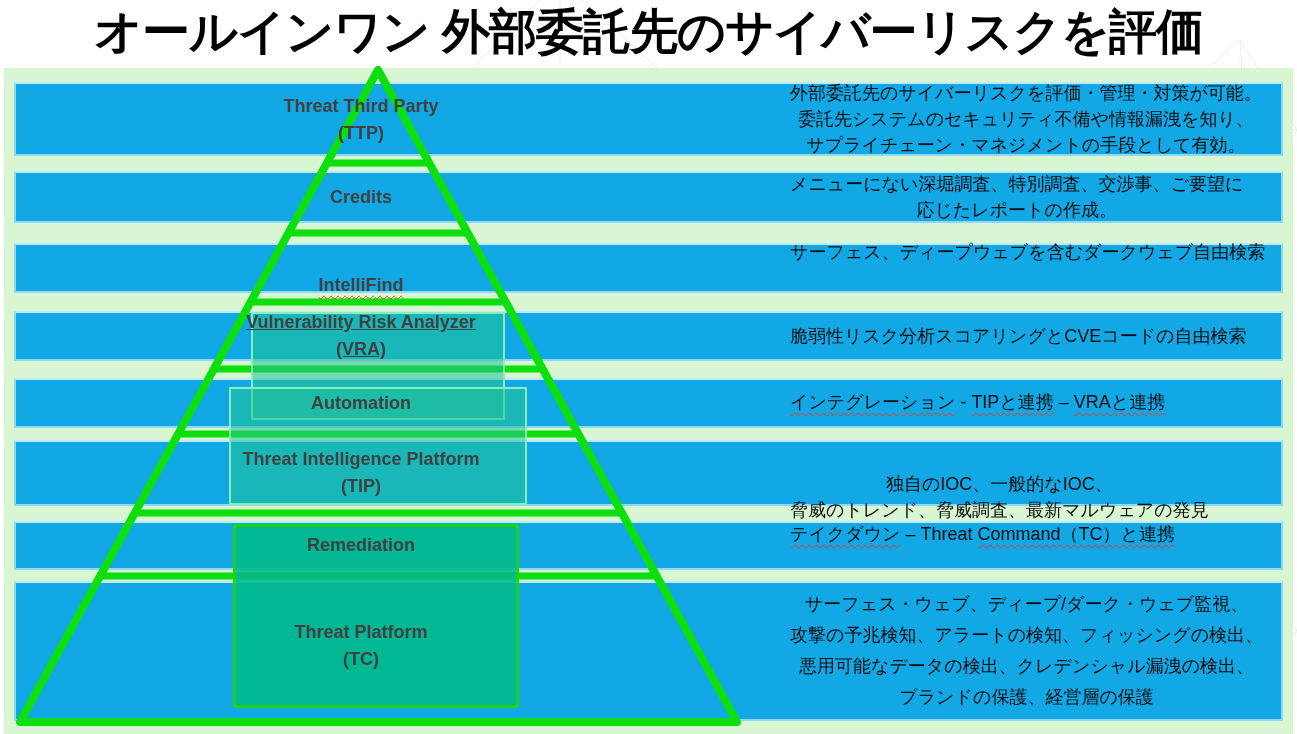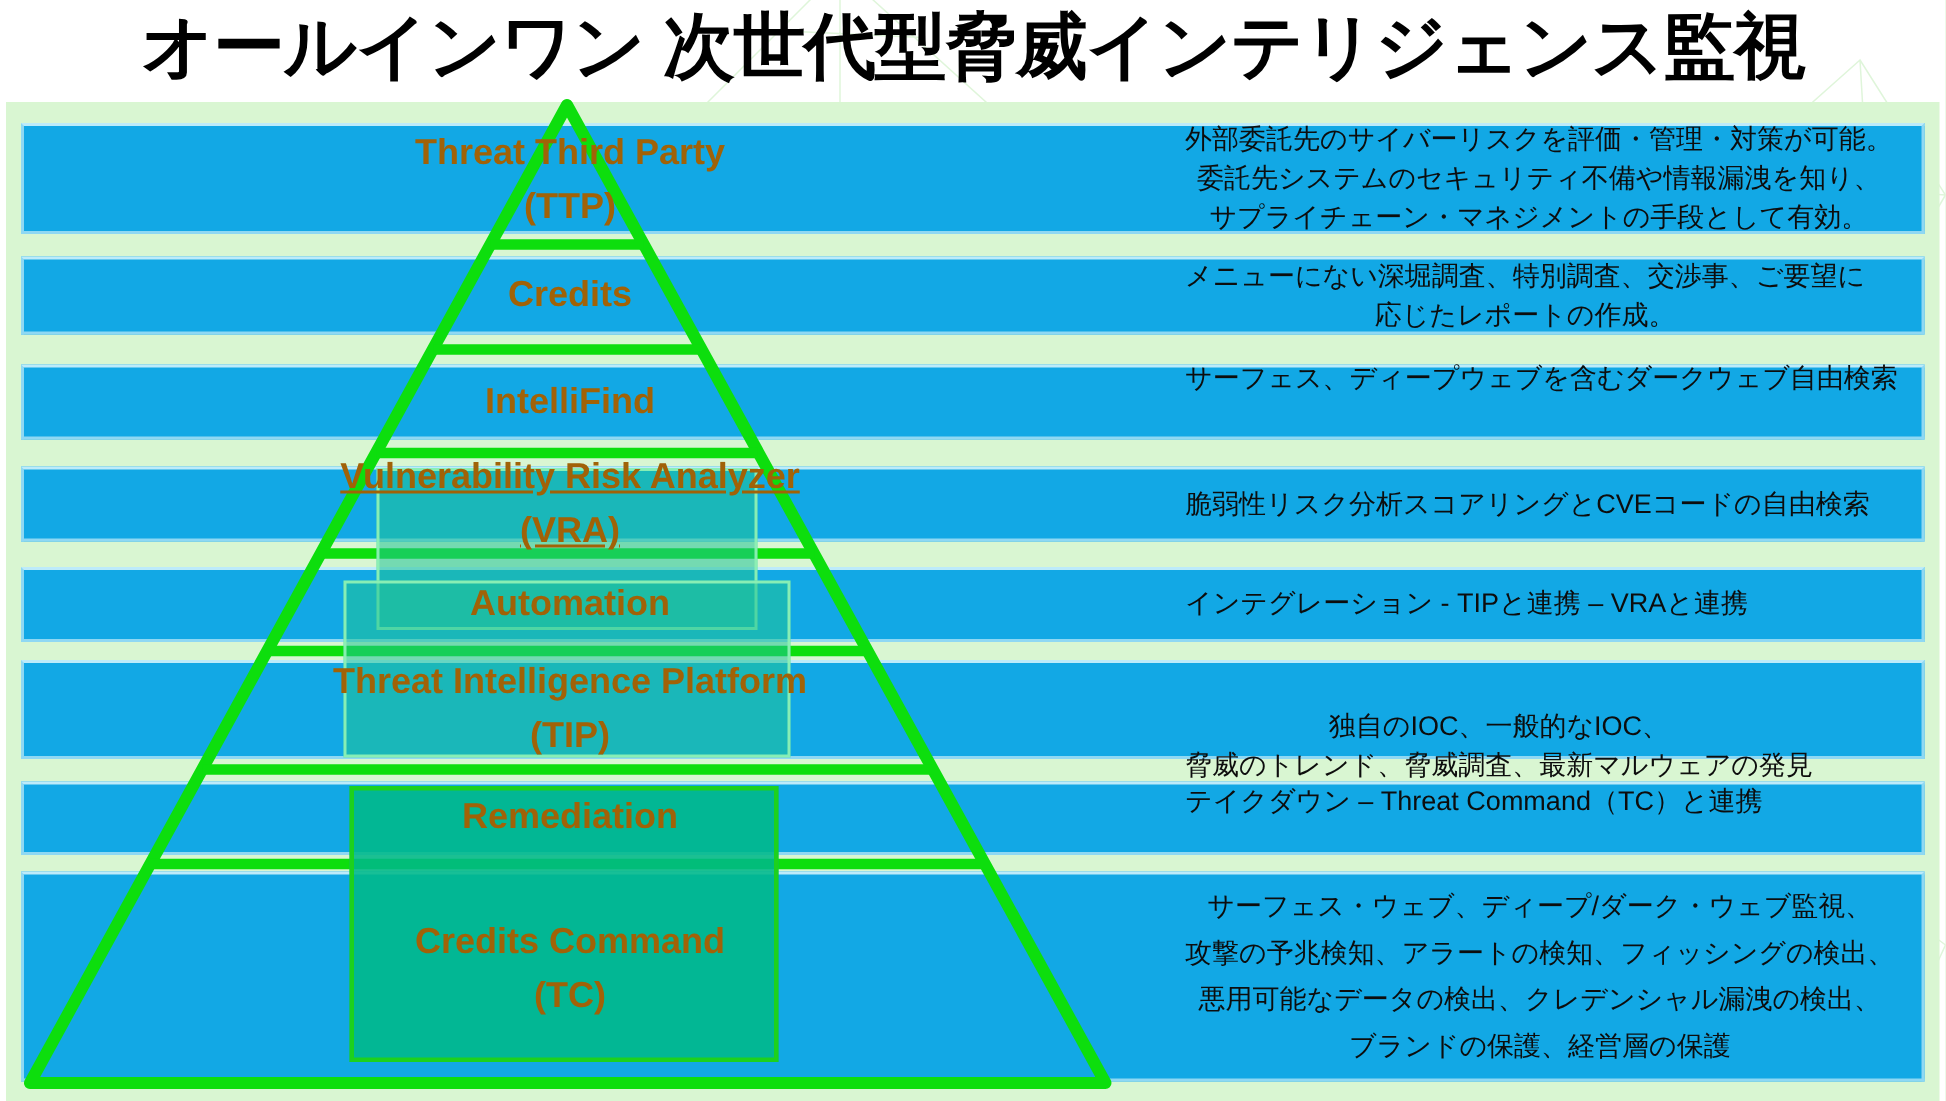--- a/index.html
+++ b/index.html
@@ -35,56 +35,57 @@
   
   .obox{position:absolute;box-sizing:border-box;z-index:3;}
   .vra-box{left:251px;top:312px;width:254px;height:108px;
     background:rgba(32,194,149,0.55);border:2px solid rgba(141,240,180,0.95);}
   .tip-box{left:229px;top:387px;width:298px;height:118px;
     background:rgba(32,194,149,0.55);border:2px solid rgba(141,240,180,0.95);}
   .remtc-box{left:233px;top:524px;width:286px;height:184px;
     background:rgba(0,184,137,0.88);border:3px solid #1dd11d;}
   
   .label{
-    position:absolute;left:380px;transform:translate(-50%,-50%);z-index:5;
-    font-weight:bold;font-size:24px;color:#a16207;text-align:center;
+    position:absolute;left:361px;transform:translate(-50%,-50%);z-index:5;
+    font-weight:bold;font-size:18px;color:#404040;text-align:center;
     white-space:pre;line-height:1.5;
   }
   .l1{top:120px;} .l2{top:197px;} .l3{top:268px;} .l4{top:336px;text-decoration:underline;}
   .l5{top:403px;} .l6{top:473px;} .l7{top:545px;} .l8{top:646px;}
   
   .desc{
     position:absolute;left:790px;transform:translateY(-50%);z-index:5;
     font-size:18px;color:#0d0d0d;white-space:pre;line-height:1.45;text-align:center;
   }
   .d1{top:119px;} .d2{top:197px;} .d3{top:252px;} .d4{top:336px;}
   .d5{top:402px;} .d6{top:497px;} .d7{top:534px;} .d8{top:651px;line-height:1.72;}
   
   .sq{
-    text-decoration-style:wavy;
+    text-decoration:underline;text-decoration-style:wavy;
     text-decoration-color:#e23b2e;text-decoration-thickness:1px;
     text-underline-offset:4px;
+    margin-top:17px;
   }
 </style>
 </head>
 <body>
 
 <svg class="bg-pattern" width="1297" height="734" viewBox="0 0 1297 734">
   <g stroke="#c4ecbc" stroke-width="1" fill="none" opacity="0.55">
     <path d="M560,-20 L470,70 L560,150 L665,75 Z M560,-20 L560,150 M470,70 L665,75 M510,20 L615,25 M500,110 L620,110"></path>
     <path d="M1240,40 L1150,120 L1250,210 L1297,130 Z M1240,40 L1250,210 M1150,120 L1297,130"></path>
     <path d="M80,640 L20,700 L120,730 L160,670 Z M80,640 L120,730 M20,700 L160,670"></path>
     <path d="M1230,580 L1160,650 L1260,710 L1297,630 Z M1230,580 L1260,710"></path>
     <path d="M660,690 L600,730 L720,728 Z"></path>
   </g>
 </svg>
 
 <div class="panel"></div>
 
-<div class="title">オールインワン 次世代型脅威インテリジェンス監視</div>
+<div class="title">オールインワン 外部委託先のサイバーリスクを評価</div>
 
 <div class="bar b1"></div>
 <div class="bar b2"></div>
 <div class="bar b3"></div>
 <div class="bar b4"></div>
 <div class="bar b5"></div>
 <div class="bar b6"></div>
 <div class="bar b7"></div>
 <div class="bar b8"></div>
 
@@ -108,21 +109,21 @@
 <div class="label l1">Threat Third Party
 (TTP)</div>
 <div class="label l2">Credits</div>
 <div class="label l3 sq">IntelliFind</div>
 <div class="label l4">Vulnerability Risk Analyzer
 (VRA)</div>
 <div class="label l5">Automation</div>
 <div class="label l6">Threat Intelligence Platform
 (TIP)</div>
 <div class="label l7">Remediation</div>
-<div class="label l8">Credits Command
+<div class="label l8">Threat Platform
 (TC)</div>
 
 <div class="desc d1">外部委託先のサイバーリスクを評価・管理・対策が可能。
 委託先システムのセキュリティ不備や情報漏洩を知り、
 サプライチェーン・マネジメントの手段として有効。</div>
 <div class="desc d2">メニューにない深堀調査、特別調査、交渉事、ご要望に
 応じたレポートの作成。</div>
 <div class="desc d3">サーフェス、ディープウェブを含むダークウェブ自由検索</div>
 <div class="desc d4">脆弱性リスク分析スコアリングとCVEコードの自由検索</div>
 <div class="desc d5"><span class="sq">インテグレーション</span><span> - </span><span class="sq">TIPと連携</span><span> – </span><span class="sq">VRAと連携</span></div>

